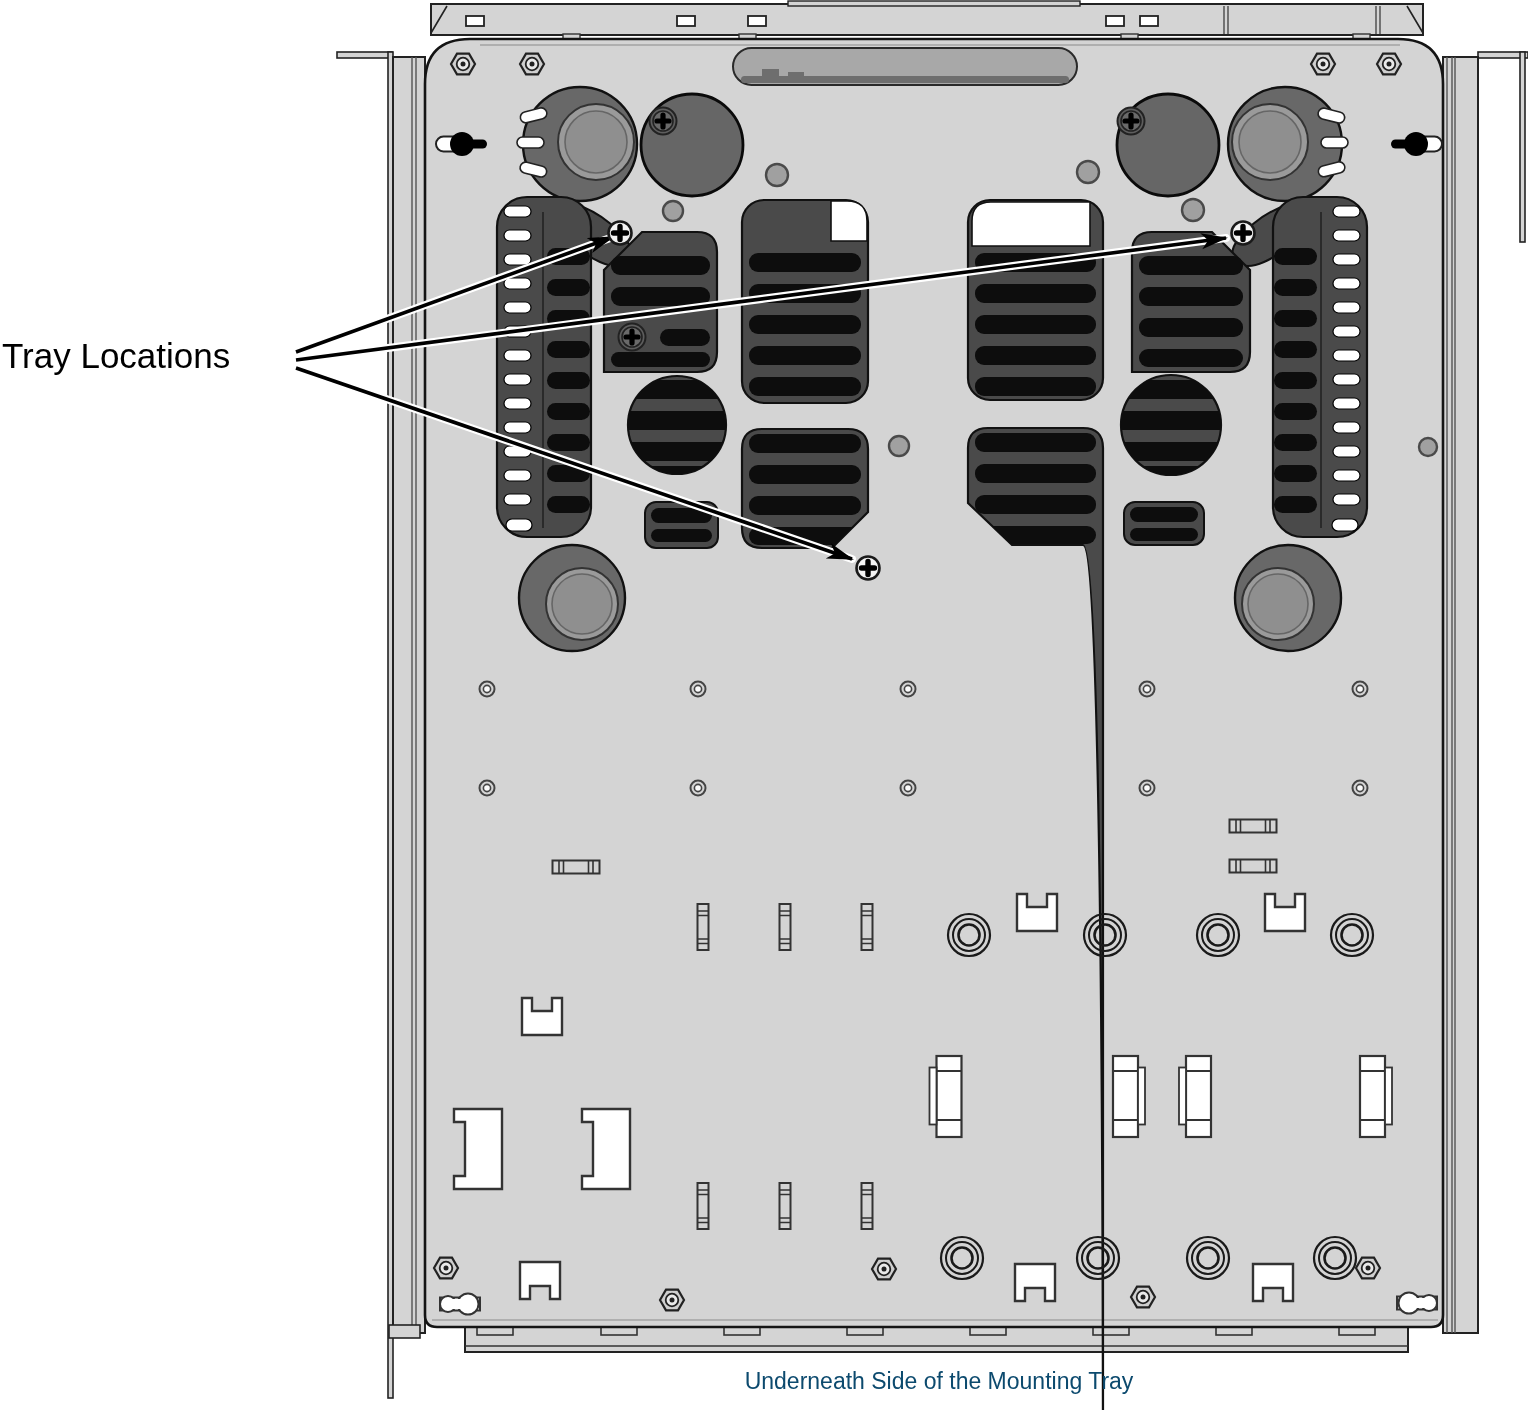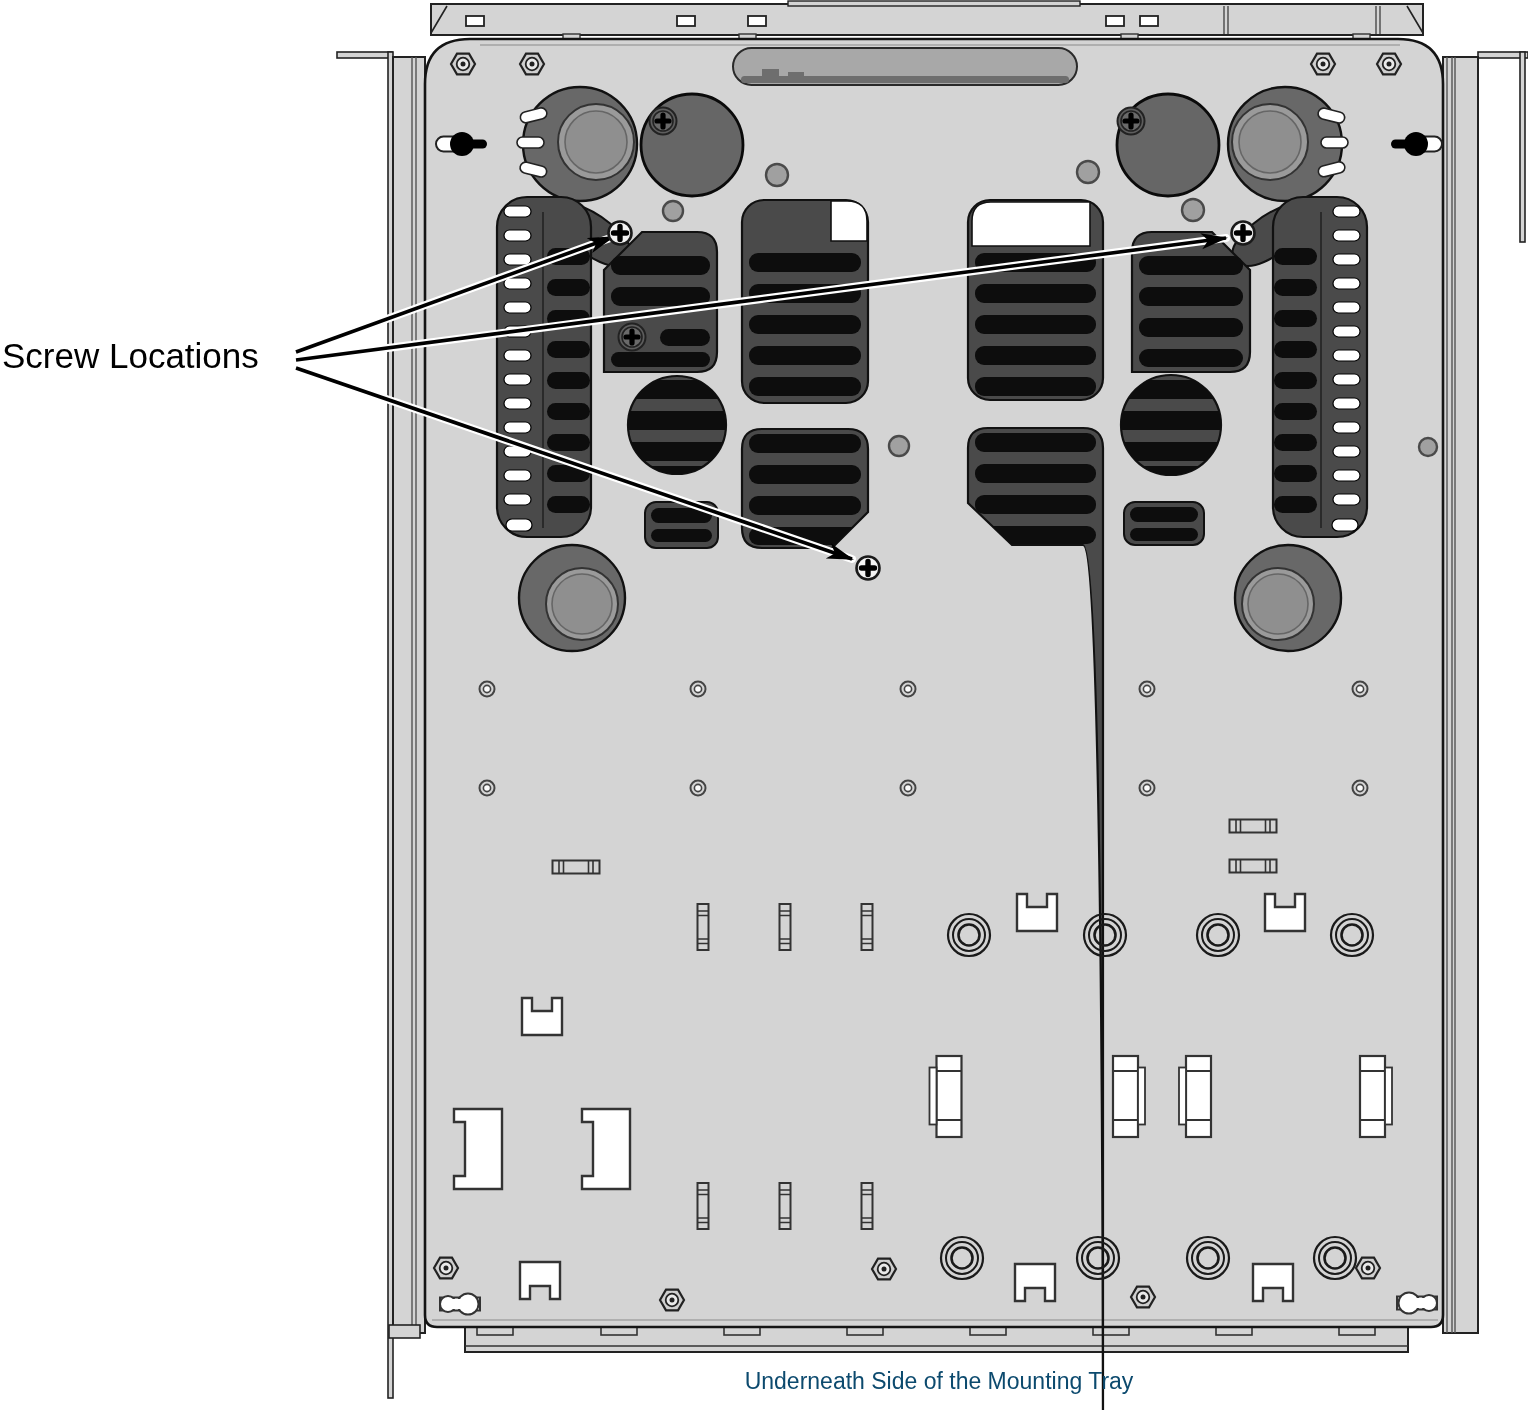--- a/index.html
+++ b/index.html
@@ -460,15 +460,15 @@
       <path d="M296,360 L1226,238" marker-end="url(#ah)"></path>
       <path d="M296,368 L852,559" marker-end="url(#ah)"></path>
     </g>
   </g>
 
   <use href="#screwMark" x="620" y="233"></use>
   <use href="#screwMark" x="1243" y="233"></use>
   <use href="#screwMark" x="868" y="568"></use>
 </svg>
 
-<div class="callout-label">Screw Locations</div>
+<div class="callout-label">Tray Locations</div>
 <div class="caption"><span>Underneath Side of the Mounting Tray</span></div>
 </div>
 
 </body></html>

